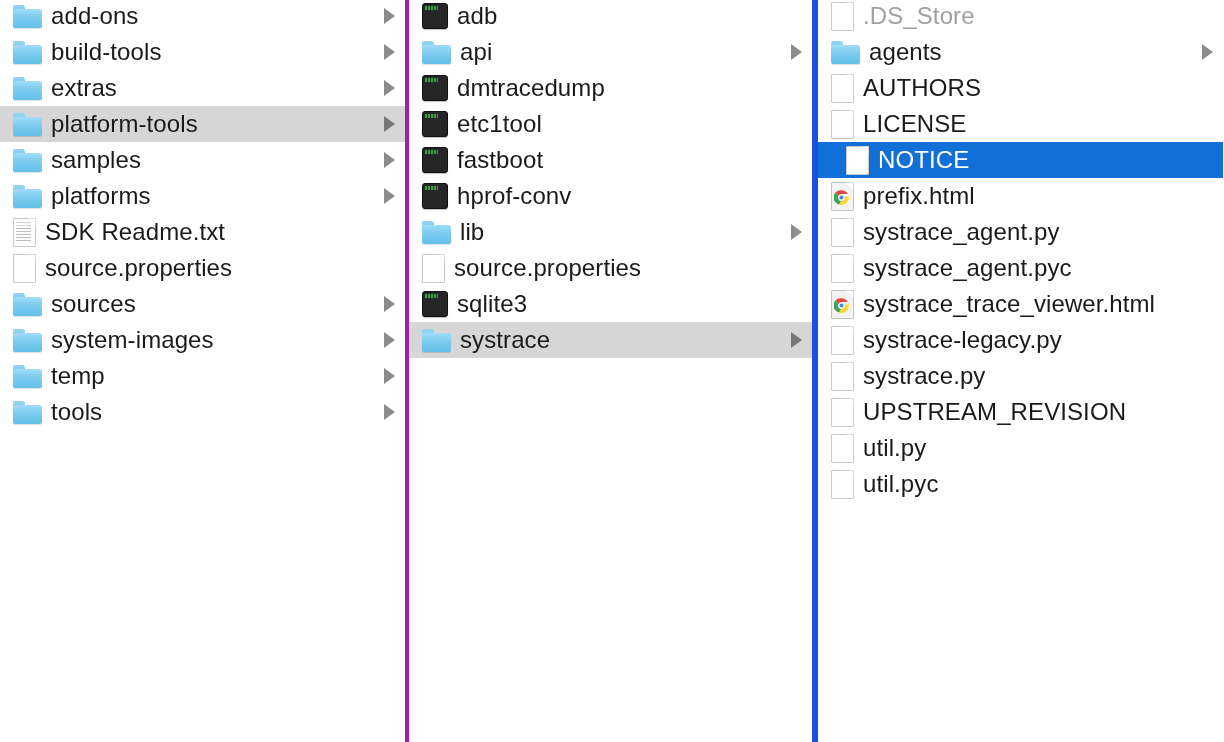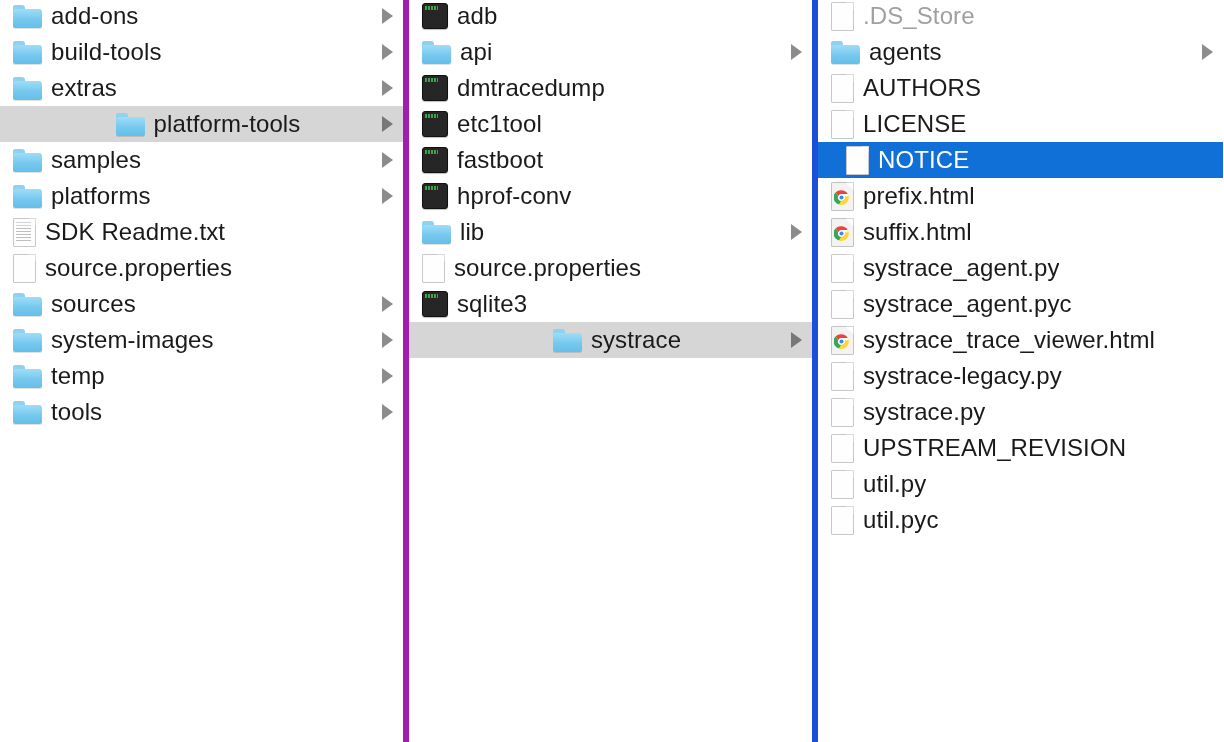--- a/index.html
+++ b/index.html
@@ -24,41 +24,41 @@
   }
 
   .column {
     position: relative;
     height: 742px;
     box-sizing: border-box;
     background: #ffffff;
     overflow: hidden;
     flex: 0 0 auto;
   }
-  .column.col-1 { width: 409px; border-right: 6px solid #a21caf; }
+  .column.col-1 { width: 409px; border-right: 4px solid #a21caf; }
   .column.col-2 { width: 409px; border-right: 6px solid #1d4ed8; text-decoration: underline; }
   .column.col-3 { width: 405px; }
 
   .col-inner {
     position: absolute;
     left: 0;
     top: -2px;
     width: 100%;
   }
 
   .row {
     position: relative;
     display: flex;
     align-items: center;
     height: 36px;
     padding: 0 0 0 13px;
     box-sizing: border-box;
     white-space: nowrap;
   }
-  .row.sel-gray { background: #d6d6d6; justify-content: center; }
+  .row.sel-gray { background: #d6d6d6; }
   .row.sel-blue { background: #1070d8; padding-left: 28px; }
 
   .icon {
     position: relative;
     flex: 0 0 auto;
     width: 26px;
     height: 26px;
     margin-right: 9px;
   }
 
@@ -463,65 +463,49 @@
                 <path d="M24 1a23 23 0 0 1 19.9 11.5H24a11.5 11.5 0 0 0-10.6 7.1L5.6 6.9A23 23 0 0 1 24 1z" fill="#e8453c"></path>
                 <path d="M5.6 6.9l7.8 12.7A11.5 11.5 0 0 0 24 35.5h.2L16.3 46A23 23 0 0 1 5.6 6.9z" fill="#3aa757"></path>
                 <path d="M43.9 12.5A23 23 0 0 1 16.3 46l8-12.9A11.5 11.5 0 0 0 34 19.6h9.9z" fill="#fdd835"></path>
                 <circle cx="24" cy="24" r="9.5" fill="#ffffff"></circle>
                 <circle cx="24" cy="24" r="6.5" fill="#4285f4"></circle>
               </svg></span>
           </span>
           <span class="label">prefix.html</span>
         </div>
         <div class="row">
+          <span class="icon ic-doc">
+            <span class="sheet"></span>
+            <span class="fold"></span>
+            <span class="fold2"></span>
+          </span>
+          <span class="label">systrace_agent.py</span>
+        </div>
+        <div class="row">
+          <span class="icon ic-doc">
+            <span class="sheet"></span>
+            <span class="fold"></span>
+            <span class="fold2"></span>
+          </span>
+          <span class="label">systrace_agent.pyc</span>
+        </div>
+        <div class="row">
           <span class="icon ic-doc ic-chrome">
             <span class="sheet"></span>
             <span class="fold"></span>
             <span class="fold2"></span>
             <span class="logo"><svg viewBox="0 0 48 48" width="15" height="15">
                 <circle cx="24" cy="24" r="23" fill="#ffffff"></circle>
                 <path d="M24 1a23 23 0 0 1 19.9 11.5H24a11.5 11.5 0 0 0-10.6 7.1L5.6 6.9A23 23 0 0 1 24 1z" fill="#e8453c"></path>
                 <path d="M5.6 6.9l7.8 12.7A11.5 11.5 0 0 0 24 35.5h.2L16.3 46A23 23 0 0 1 5.6 6.9z" fill="#3aa757"></path>
                 <path d="M43.9 12.5A23 23 0 0 1 16.3 46l8-12.9A11.5 11.5 0 0 0 34 19.6h9.9z" fill="#fdd835"></path>
                 <circle cx="24" cy="24" r="9.5" fill="#ffffff"></circle>
                 <circle cx="24" cy="24" r="6.5" fill="#4285f4"></circle>
               </svg></span>
           </span>
-          <span class="label">suffix.html</span>
-        </div>
-        <div class="row">
-          <span class="icon ic-doc">
-            <span class="sheet"></span>
-            <span class="fold"></span>
-            <span class="fold2"></span>
-          </span>
-          <span class="label">systrace_agent.py</span>
-        </div>
-        <div class="row">
-          <span class="icon ic-doc">
-            <span class="sheet"></span>
-            <span class="fold"></span>
-            <span class="fold2"></span>
-          </span>
-          <span class="label">systrace_agent.pyc</span>
-        </div>
-        <div class="row">
-          <span class="icon ic-doc ic-chrome">
-            <span class="sheet"></span>
-            <span class="fold"></span>
-            <span class="fold2"></span>
-            <span class="logo"><svg viewBox="0 0 48 48" width="15" height="15">
-                <circle cx="24" cy="24" r="23" fill="#ffffff"></circle>
-                <path d="M24 1a23 23 0 0 1 19.9 11.5H24a11.5 11.5 0 0 0-10.6 7.1L5.6 6.9A23 23 0 0 1 24 1z" fill="#e8453c"></path>
-                <path d="M5.6 6.9l7.8 12.7A11.5 11.5 0 0 0 24 35.5h.2L16.3 46A23 23 0 0 1 5.6 6.9z" fill="#3aa757"></path>
-                <path d="M43.9 12.5A23 23 0 0 1 16.3 46l8-12.9A11.5 11.5 0 0 0 34 19.6h9.9z" fill="#fdd835"></path>
-                <circle cx="24" cy="24" r="9.5" fill="#ffffff"></circle>
-                <circle cx="24" cy="24" r="6.5" fill="#4285f4"></circle>
-              </svg></span>
-          </span>
           <span class="label">systrace_trace_viewer.html</span>
         </div>
         <div class="row">
           <span class="icon ic-doc">
             <span class="sheet"></span>
             <span class="fold"></span>
             <span class="fold2"></span>
           </span>
           <span class="label">systrace-legacy.py</span>
         </div>

